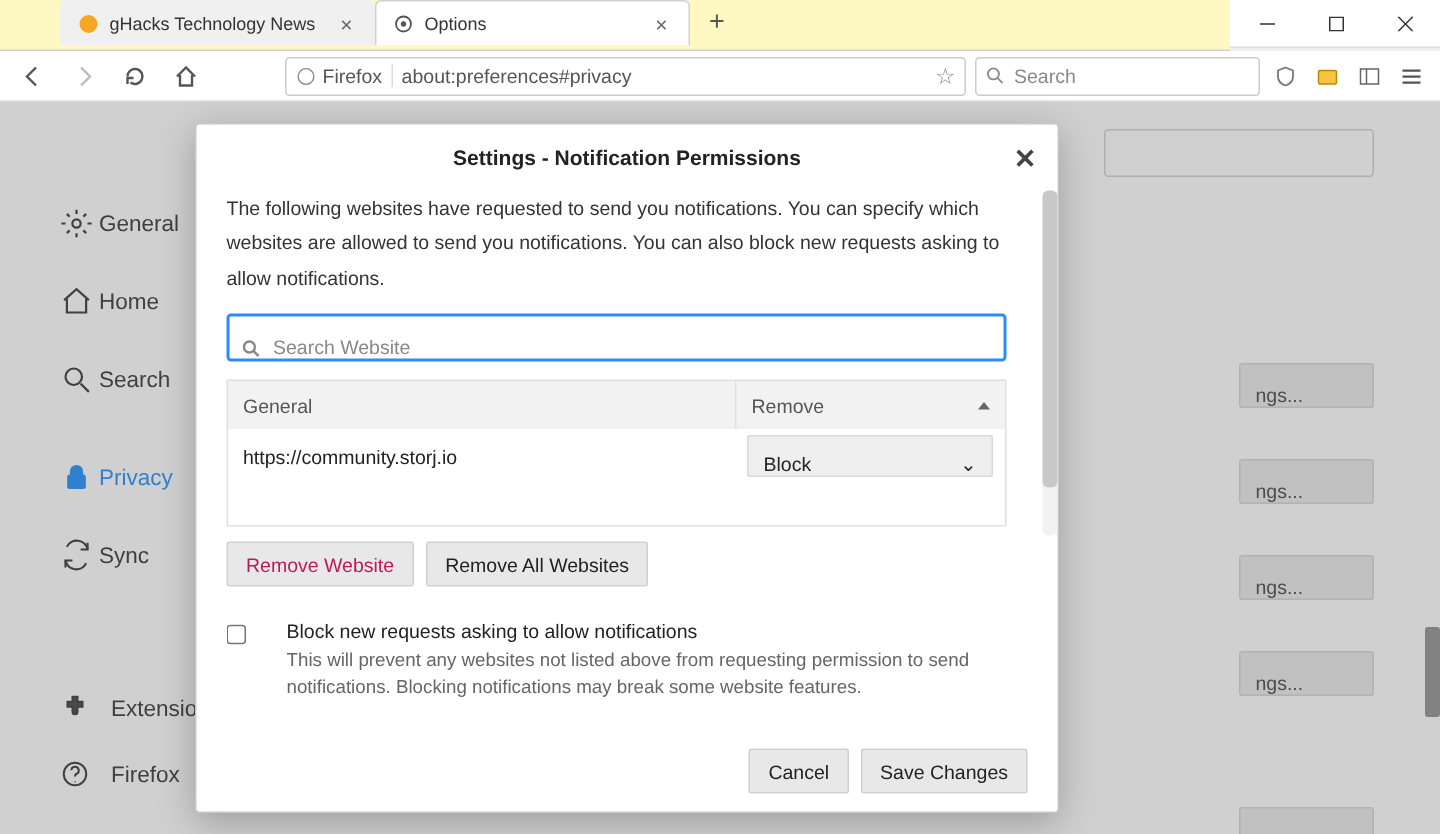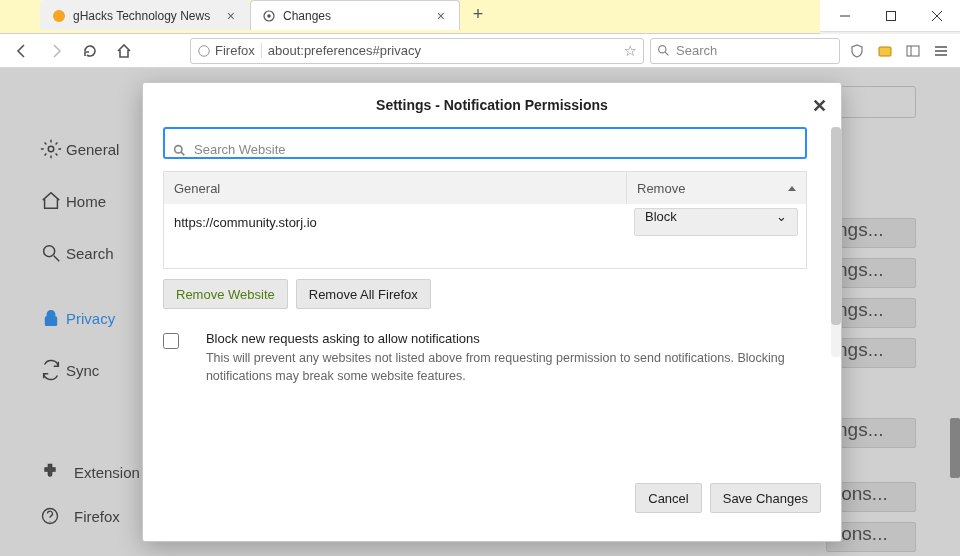--- a/index.html
+++ b/index.html
@@ -35,50 +35,50 @@
   .prefs-sidebar .item { display: flex; align-items: center; gap: 4px; font-size: 15px; color: #222; }
   .prefs-sidebar .item.active { color: #0a84ff; margin-top: 13px; }
   .prefs-sidebar .item svg { width: 22px; height: 22px; stroke: currentColor; stroke-width: 1.6; fill: none; }
   .prefs-sidebar .item.active svg { fill: #0a84ff; stroke: #0a84ff; }
   .prefs-sidebar-ext { position: absolute; left: 40px; bottom: 30px; display: flex; flex-direction: column; gap: 24px; }
   .prefs-sidebar-ext .item { display: flex; align-items: center; gap: 14px; font-size: 15px; color: #222; }
   .prefs-sidebar-ext .item svg { width: 20px; height: 20px; stroke: currentColor; stroke-width: 1.6; fill: none; }
 
   .prefs-search { position: absolute; right: 44px; top: 18px; width: 180px; height: 32px; border: 1px solid #ccc; border-radius: 3px; }
   .settings-buttons { position: absolute; right: 44px; top: 150px; display: flex; flex-direction: column; gap: 10px; }
-  .settings-btn { width: 90px; height: 30px; background: #e8e8e8; border: 1px solid #d0d0d0; border-radius: 2px; font-size: 19px; color: #333; display: flex; align-items: flex-start; padding: 0 10px; }
+  .settings-btn { width: 90px; height: 30px; background: #e8e8e8; border: 1px solid #d0d0d0; border-radius: 2px; font-size: 13px; color: #333; display: flex; align-items: flex-end; padding: 0 10px; margin-top: 24px; }
   .scroll-indicator { position: absolute; right: 0; top: 350px; width: 10px; height: 60px; background: #888; border-radius: 2px; }
 
   
-  .modal { position: absolute; left: 130px; top: 82px; width: 700px; height: 460px; background: #fff; border: 1px solid #c8c8c8; border-radius: 3px; box-shadow: 0 6px 24px rgba(0,0,0,0.25); display: flex; flex-direction: column; margin-left: 12px; }
+  .modal { position: absolute; left: 130px; top: 82px; width: 576px; height: 460px; background: #fff; border: 1px solid #c8c8c8; border-radius: 3px; box-shadow: 0 6px 24px rgba(0,0,0,0.25); display: flex; flex-direction: column; }
   .modal-title { text-align: center; font-size: 14px; font-weight: 600; color: #222; padding: 14px 0; position: relative; }
   .modal-close { position: absolute; right: 14px; top: 12px; font-size: 18px; color: #444; }
   .modal-body { padding: 0 20px; flex: 1; display: flex; flex-direction: column; position: relative; }
   .modal-desc { font-size: 13px; color: #333; line-height: 1.8; margin-bottom: 12px; padding-right: 12px; }
   .modal-search { height: 32px; border: 2px solid #2a8cff; border-radius: 3px; display: flex; align-items: flex-end; padding: 0 8px; gap: 8px; font-size: 13px; color: #888; margin-right: 14px; }
   .modal-search svg { width: 13px; height: 13px; stroke: #888; stroke-width: 2; fill: none; }
   .table-wrap { margin-top: 12px; border: 1px solid #e0e0e0; margin-right: 14px; }
   .table-head { display: flex; background: #f2f2f2; height: 32px; align-items: center; }
   .th-web { flex: 1; padding-left: 10px; font-size: 13px; color: #555; }
   .th-status { width: 180px; padding-left: 10px; font-size: 13px; color: #555; border-left: 1px solid #e0e0e0; display: flex; align-items: center; justify-content: space-between; padding-right: 10px; height: 100%; }
   .table-row { display: flex; height: 36px; align-items: center; gap: 36px; }
   .td-web { flex: 1; padding-left: 10px; font-size: 13px; color: #222; }
   .td-status { width: 180px; padding: 0 8px; }
-  .status-select { width: 100%; height: 28px; background: #eee; border: 1px solid #d8d8d8; border-radius: 2px; display: flex; align-items: flex-start; justify-content: space-between; padding: 0 10px; font-size: 13px; color: #222; }
+  .status-select { width: 100%; height: 28px; background: #eee; border: 1px solid #d8d8d8; border-radius: 2px; display: flex; align-items: flex-end; justify-content: space-between; padding: 0 10px; font-size: 13px; color: #222; }
   .table-spacer { height: 28px; }
   .modal-scroll { position: absolute; right: 0; top: 0; width: 10px; height: 230px; background: #f2f2f2; border-radius: 4px;}
   .modal-scroll-thumb { width: 10px; height: 198px; background: #c8c8c8; border-radius: 4px; }
   .row-buttons { display: flex; gap: 8px; margin-top: 10px; }
   .btn { height: 30px; padding: 0 12px; background: #e8e8e8; border: 1px solid #d0d0d0; border-radius: 2px; font-size: 13px; color: #222; display: flex; align-items: center; }
-  .btn.disabled { color: #4d7c0f; }
+  .btn.disabled { color: #be185d; }
   .check-row { display: flex; align-items: flex-start; gap: 27px; margin-top: 22px; }
   .check-row input[type=checkbox] { width: 16px; height: 16px; margin-top: 2px; }
   .check-row .lbl { font-size: 13px; color: #222; }
   .check-row .sub { font-size: 12.5px; color: #666; margin-top: 4px; line-height: 1.4; max-width: 620px;}
-  .modal-footer { position: absolute; right: 20px; bottom: 28px; display: flex; gap: 8px; }
+  .modal-footer { position: absolute; right: 20px; bottom: 12px; display: flex; gap: 8px; }
   .triangle-up { display:inline-block; width:0; height:0; border-left:4px solid transparent; border-right:4px solid transparent; border-bottom:5px solid #666;}
 </style>
 </head>
 <body>
 
 <div class="tabstrip">
   <div class="tab">
     <span class="favicon">
       <svg viewBox="0 0 16 16">
           <circle cx="8" cy="8" r="6" fill="#f5a623"></circle>
@@ -87,21 +87,21 @@
     <span>gHacks Technology News</span>
     <span class="tab-close">×</span>
   </div>
   <div class="tab active">
     <span class="favicon">
       <svg viewBox="0 0 16 16">
           <circle cx="8" cy="8" r="5" fill="none" stroke="#555" stroke-width="1.2"></circle>
           <circle cx="8" cy="8" r="1.8" fill="#555"></circle>
         </svg>
     </span>
-    <span>Changes</span>
+    <span>Options</span>
     <span class="tab-close">×</span>
   </div>
   <div class="newtab">+</div>
 </div>
 <div class="titlebar">
   <div class="win-btn">
       <svg viewBox="0 0 10 10">
         <line x1="0" y1="5" x2="10" y2="5"></line>
       </svg>
     </div>
@@ -268,20 +268,21 @@
 
 <div class="modal">
   <div class="modal-title">
     <span>Settings - Notification Permissions</span>
     <span class="modal-close">✕</span>
   </div>
   <div class="modal-body">
     <div class="modal-scroll">
         <div class="modal-scroll-thumb"></div>
       </div>
+    <div class="modal-desc">The following websites have requested to send you notifications. You can specify which websites are allowed to send you notifications. You can also block new requests asking to allow notifications.</div>
     <div class="modal-search">
       <svg viewBox="0 0 16 16">
           <circle cx="6.5" cy="6.5" r="4.5"></circle>
           <line x1="10" y1="10" x2="14" y2="14"></line>
         </svg>
       <span>Search Website</span>
     </div>
     <div class="table-wrap">
       <div class="table-head">
         <div class="th-web">General</div>
@@ -299,21 +300,21 @@
           </div>
         </div>
       </div>
       <div class="table-spacer"></div>
     </div>
     <div class="row-buttons">
       <div class="btn disabled">
           <span>Remove Website</span>
         </div>
       <div class="btn">
-          <span>Remove All Firefox</span>
+          <span>Remove All Websites</span>
         </div>
     </div>
     <div class="check-row">
       <input type="checkbox" style="">
       <div>
         <div class="lbl">Block new requests asking to allow notifications</div>
         <div class="sub">This will prevent any websites not listed above from requesting permission to send notifications. Blocking notifications may break some website features.</div>
       </div>
     </div>
     <div class="modal-footer">

